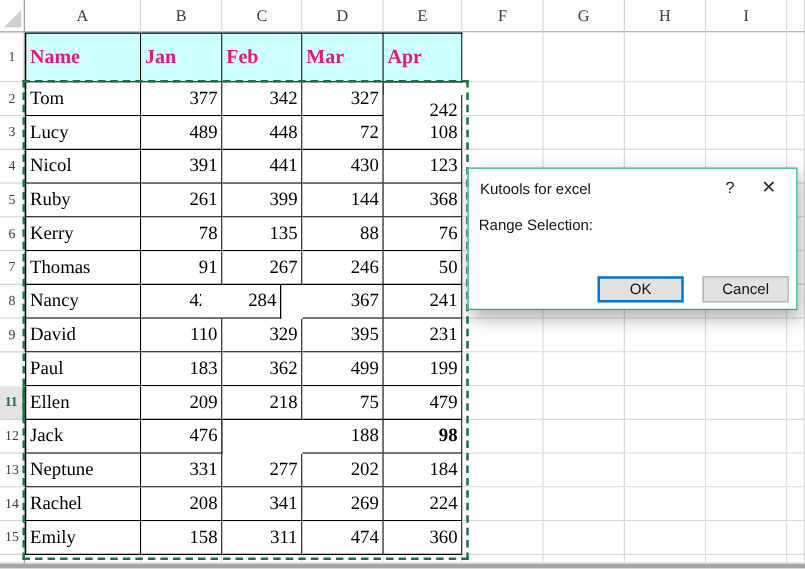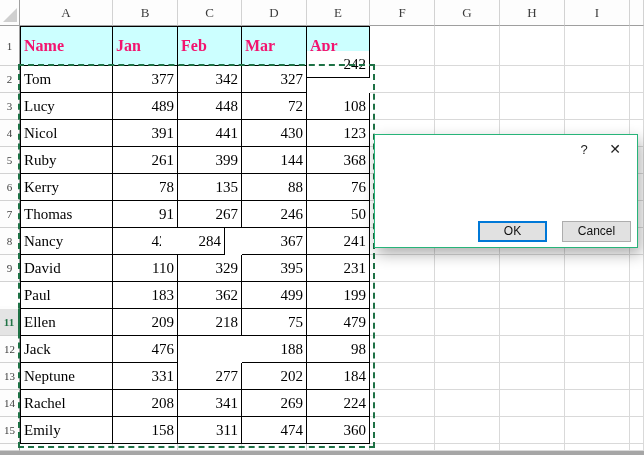--- a/index.html
+++ b/index.html
@@ -84,21 +84,21 @@
       <div class="cell tcell th ctop" style="left: 307px; top: 26px; width: 63px; height: 40px;">Apr</div>
       <div class="cell gridcell" style="left: 370px; top: 26px; width: 65px; height: 40px;"></div>
       <div class="cell gridcell" style="left: 435px; top: 26px; width: 65px; height: 40px;"></div>
       <div class="cell gridcell" style="left: 500px; top: 26px; width: 65px; height: 40px;"></div>
       <div class="cell gridcell" style="left: 565px; top: 26px; width: 65px; height: 40px;"></div>
       <div class="cell gridcell" style="left: 630px; top: 26px; width: 14px; height: 40px;"></div>
       <div class="cell tcell tname cleft" style="left: 20px; top: 66px; width: 93px; height: 27px;">Tom</div>
       <div class="cell tcell tnum" style="left: 113px; top: 66px; width: 65px; height: 27px;">377</div>
       <div class="cell tcell tnum" style="left: 178px; top: 66px; width: 64px; height: 27px;">342</div>
       <div class="cell tcell tnum" style="left: 242px; top: 66px; width: 65px; height: 27px;">327</div>
-      <div class="cell tcell tnum" style="left: 307px; top: 51px; width: 63px; height: 27px;">242</div>
+      <div class="cell tcell tnum" style="left: 307px; top: 76px; width: 63px; height: 27px;">242</div>
       <div class="cell gridcell" style="left: 370px; top: 66px; width: 65px; height: 27px;"></div>
       <div class="cell gridcell" style="left: 435px; top: 66px; width: 65px; height: 27px;"></div>
       <div class="cell gridcell" style="left: 500px; top: 66px; width: 65px; height: 27px;"></div>
       <div class="cell gridcell" style="left: 565px; top: 66px; width: 65px; height: 27px;"></div>
       <div class="cell gridcell" style="left: 630px; top: 66px; width: 14px; height: 27px;"></div>
       <div class="cell tcell tname cleft" style="left: 20px; top: 93px; width: 93px; height: 27px;">Lucy</div>
       <div class="cell tcell tnum" style="left: 113px; top: 93px; width: 65px; height: 27px;">489</div>
       <div class="cell tcell tnum" style="left: 178px; top: 93px; width: 64px; height: 27px;">448</div>
       <div class="cell tcell tnum" style="left: 242px; top: 93px; width: 65px; height: 27px;">72</div>
       <div class="cell tcell tnum" style="left: 307px; top: 93px; width: 63px; height: 27px;">108</div>
@@ -184,21 +184,21 @@
       <div class="cell tcell tnum" style="left: 307px; top: 309px; width: 63px; height: 27px;">479</div>
       <div class="cell gridcell" style="left: 370px; top: 309px; width: 65px; height: 27px;"></div>
       <div class="cell gridcell" style="left: 435px; top: 309px; width: 65px; height: 27px;"></div>
       <div class="cell gridcell" style="left: 500px; top: 309px; width: 65px; height: 27px;"></div>
       <div class="cell gridcell" style="left: 565px; top: 309px; width: 65px; height: 27px;"></div>
       <div class="cell gridcell" style="left: 630px; top: 309px; width: 14px; height: 27px;"></div>
       <div class="cell tcell tname cleft" style="left: 20px; top: 336px; width: 93px; height: 27px;">Jack</div>
       <div class="cell tcell tnum" style="left: 113px; top: 336px; width: 65px; height: 27px;">476</div>
       <div class="cell tcell tnum" style="left: 178px; top: 336px; width: 64px; height: 27px; margin-top: 48px;">463</div>
       <div class="cell tcell tnum" style="left: 242px; top: 336px; width: 65px; height: 27px;">188</div>
-      <div class="cell tcell tnum" style="left: 307px; top: 336px; width: 63px; height: 27px;">98</div>
+      <div class="cell tcell tnum" style="left: 307px; top: 336px; width: 63px; height: 27px; font-weight: bold;">98</div>
       <div class="cell gridcell" style="left: 370px; top: 336px; width: 65px; height: 27px;"></div>
       <div class="cell gridcell" style="left: 435px; top: 336px; width: 65px; height: 27px;"></div>
       <div class="cell gridcell" style="left: 500px; top: 336px; width: 65px; height: 27px;"></div>
       <div class="cell gridcell" style="left: 565px; top: 336px; width: 65px; height: 27px;"></div>
       <div class="cell gridcell" style="left: 630px; top: 336px; width: 14px; height: 27px;"></div>
       <div class="cell tcell tname cleft" style="left: 20px; top: 363px; width: 93px; height: 27px;">Neptune</div>
       <div class="cell tcell tnum" style="left: 113px; top: 363px; width: 65px; height: 27px;">331</div>
       <div class="cell tcell tnum" style="left: 178px; top: 363px; width: 64px; height: 27px;">277</div>
       <div class="cell tcell tnum" style="left: 242px; top: 363px; width: 65px; height: 27px;">202</div>
       <div class="cell tcell tnum" style="left: 307px; top: 363px; width: 63px; height: 27px;">184</div>
@@ -239,20 +239,22 @@
       <div class="cell gridcell" style="left: 630px; top: 444px; width: 14px; height: 7px;"></div>
     </div>
 
   <div id="corner">
     <div class="tri"></div>
   </div>
 
   <div id="selection"></div>
 
   <div id="dialog">
+    <div id="dlg-title">Kutools for excel</div>
     <div id="dlg-help">?</div>
     <div id="dlg-close">✕</div>
+    <div id="dlg-label">Range Selection:</div>
     <button id="dlg-ok" class="dlg-btn">OK</button>
     <button id="dlg-cancel" class="dlg-btn">Cancel</button>
   </div>
 
   <div id="bottombar"></div>
 </div>
 
 </body></html>

